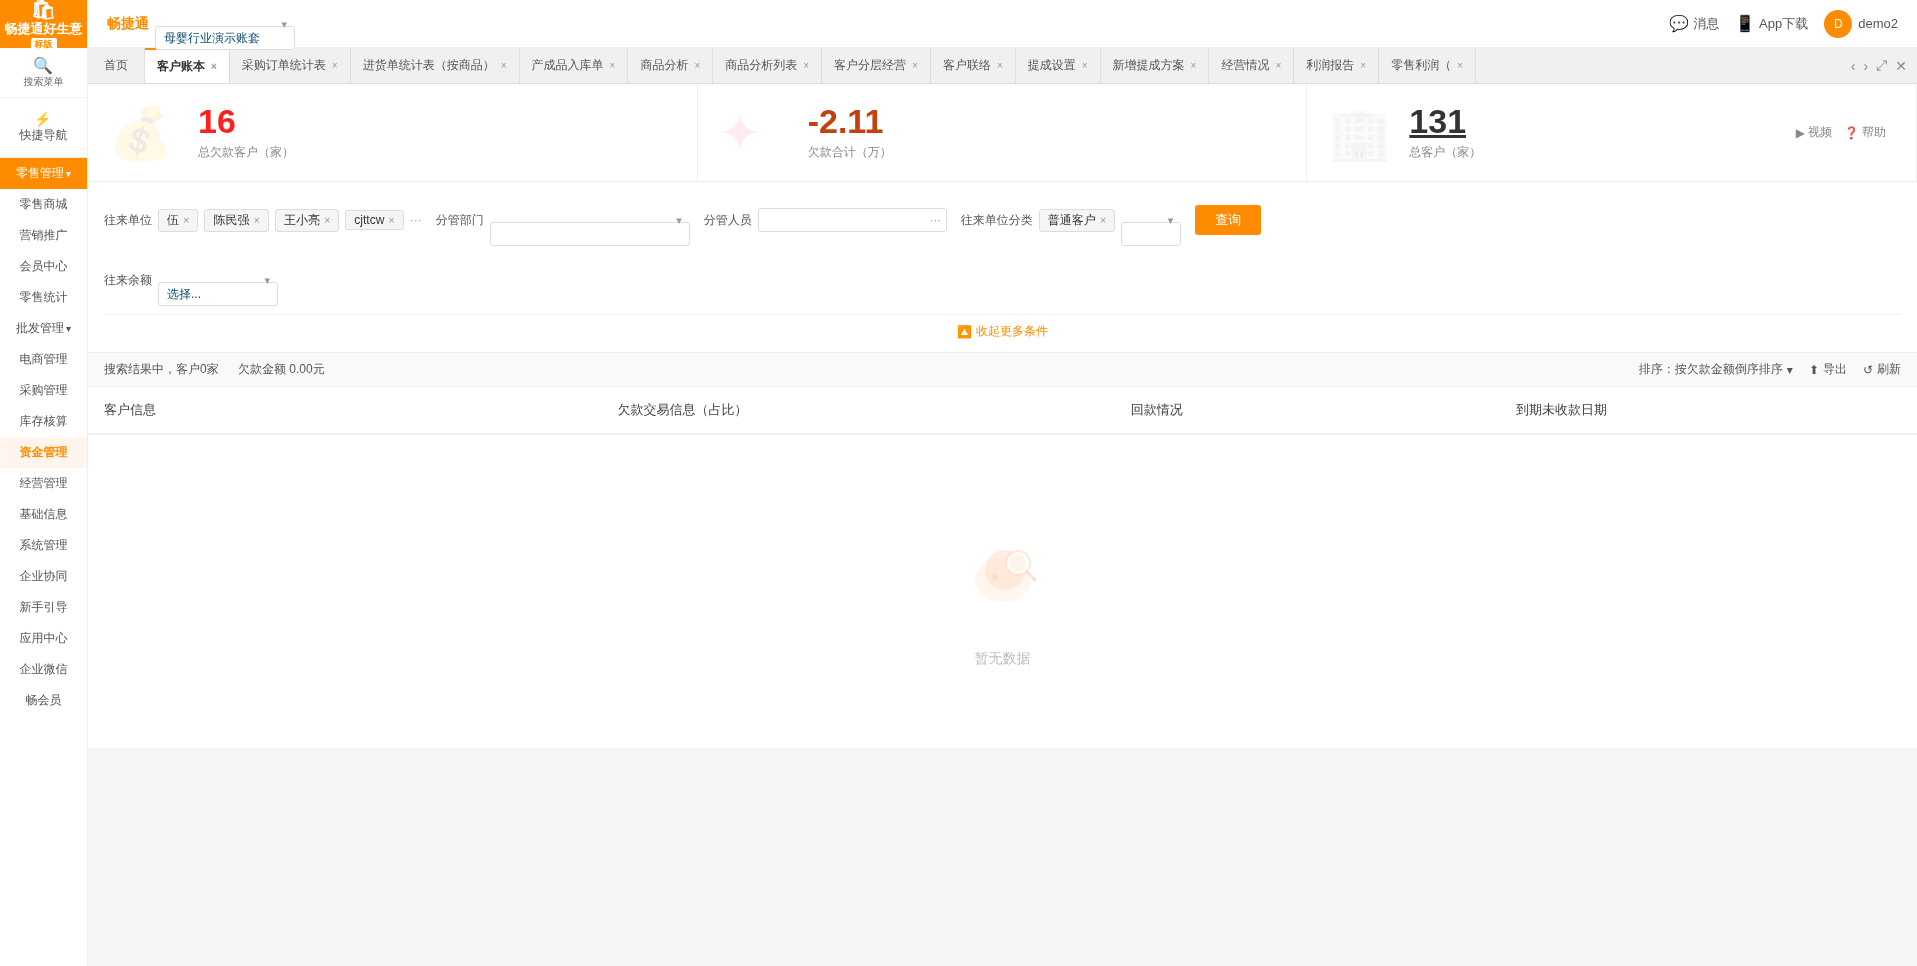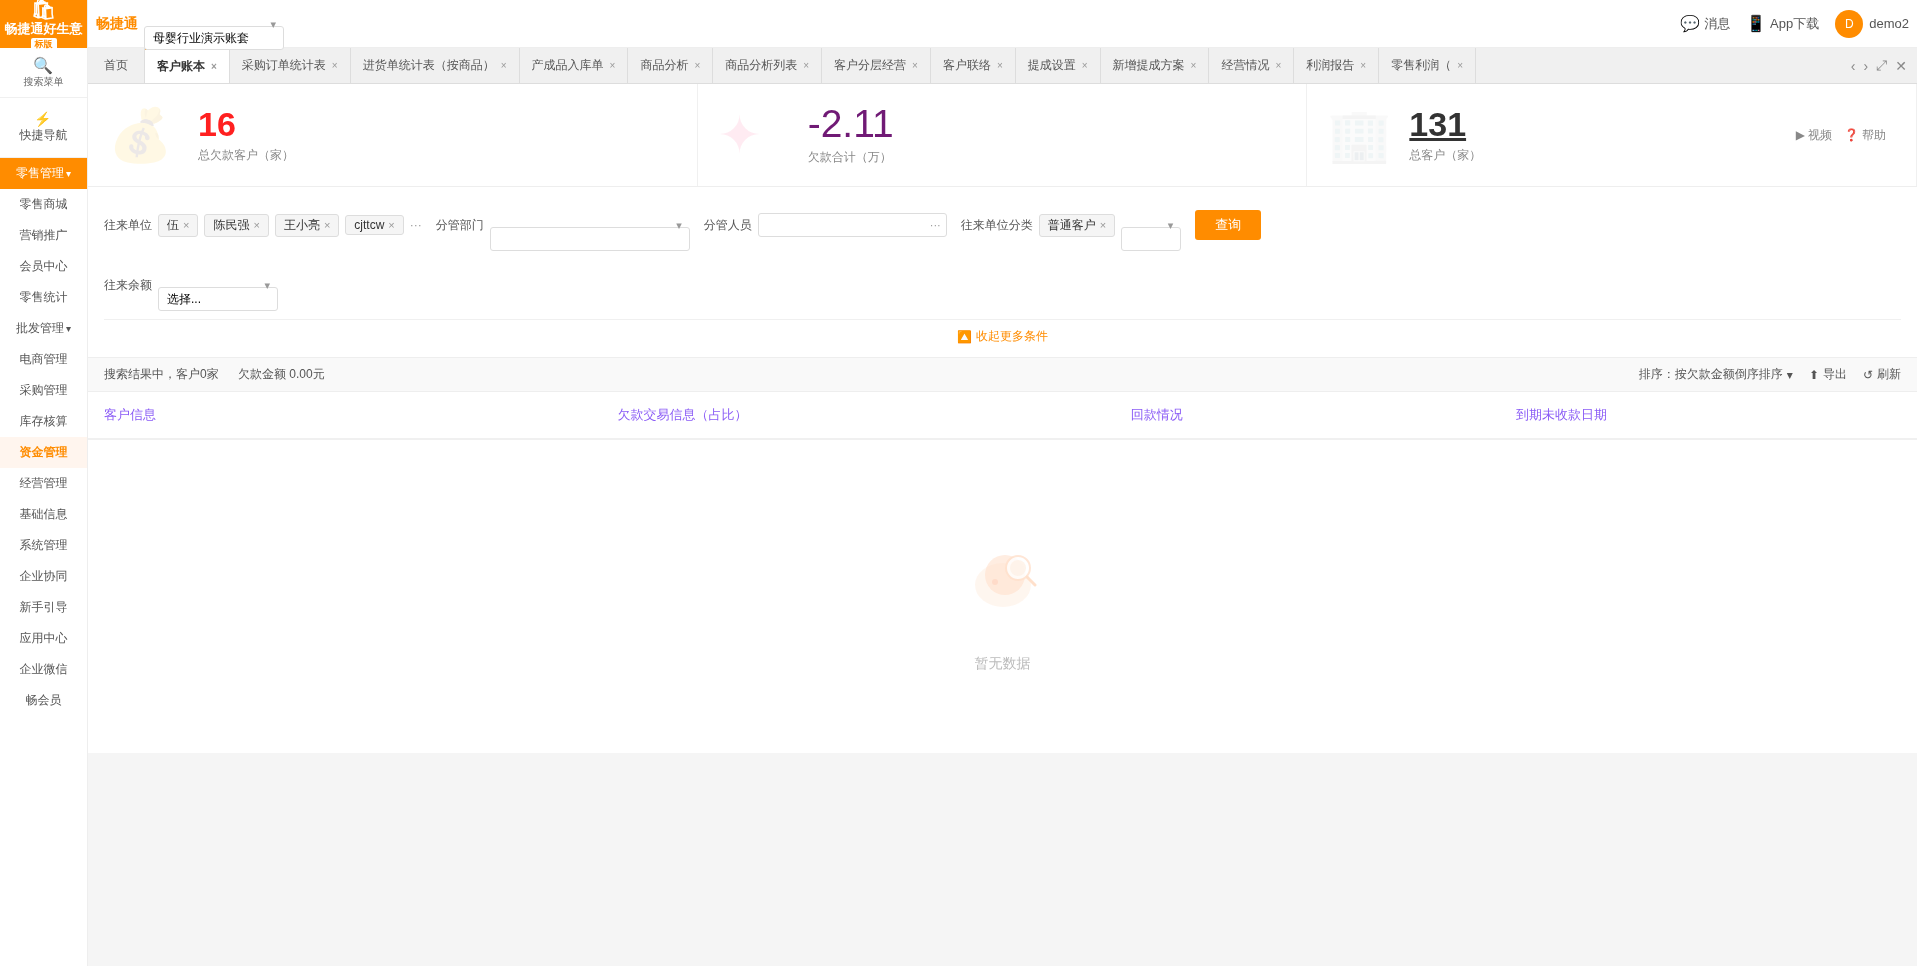--- a/index.html
+++ b/index.html
@@ -13,21 +13,21 @@
     .sidebar-nav { padding: 6px 0; border-bottom: 1px solid #f0f0f0; }
     .sidebar-item { padding: 7px 4px; text-align: center; cursor: pointer; color: #555; font-size: 12px; }
     .sidebar-item.active { background: #ff8c00; color: #fff; }
     .sidebar-item.has-sub { display: flex; align-items: center; justify-content: center; gap: 2px; }
     .sidebar-item.has-sub::after { content: "▾"; font-size: 10px; }
 
     
     .main { flex: 1; display: flex; flex-direction: column; overflow: hidden; }
 
     
-    .topbar { height: 48px; background: #fff; display: flex; align-items: center; padding: 0 8px; border-bottom: 1px solid #eee; gap: 16px; }
+    .topbar { height: 48px; background: #fff; display: flex; align-items: center; padding: 0 19px; border-bottom: 1px solid #eee; gap: 16px; }
     .topbar-logo-area { display: flex; align-items: center; gap: 6px; color: #666; font-size: 13px; }
     .topbar-logo-area select { border: none; background: transparent; font-size: 13px; color: #333; cursor: pointer; outline: none; }
     .topbar-right { margin-left: auto; display: flex; align-items: center; gap: 16px; color: #555; font-size: 13px; }
     .topbar-right .msg { display: flex; align-items: center; gap: 4px; cursor: pointer; }
     .topbar-right .app { display: flex; align-items: center; gap: 4px; cursor: pointer; }
     .topbar-right .user { display: flex; align-items: center; gap: 6px; cursor: pointer; }
     .avatar { width: 28px; height: 28px; border-radius: 50%; background: #ff8c00; color: #fff; display: flex; align-items: center; justify-content: center; font-size: 12px; }
 
     
     .tabbar { height: 36px; background: #f0f0f0; display: flex; align-items: center; border-bottom: 1px solid #ddd; overflow-x: auto; }
@@ -54,38 +54,38 @@
 
     
     .filter-area { background: #fff; padding: 12px 16px; border-bottom: 1px solid #eee; }
     .filter-row { display: flex; align-items: center; gap: 6px; flex-wrap: wrap; margin-bottom: 8px; }
     .filter-label { color: #555; font-size: 12px; white-space: nowrap; }
     .filter-tags { display: flex; align-items: center; gap: 6px; flex-wrap: wrap; }
     .filter-tag { display: flex; align-items: center; gap: 4px; background: #f5f5f5; border: 1px solid #ddd; border-radius: 3px; padding: 2px 8px; font-size: 12px; color: #333; }
     .filter-tag .tag-close { cursor: pointer; color: #999; font-size: 11px; }
     .more-tags { color: #999; font-size: 12px; cursor: pointer; }
     .select-wrapper { position: relative; display: inline-block; }
-    .select-wrapper select { min-width: 140px; padding: 4px 24px 4px 8px; border: 1px solid #ddd; border-radius: 3px; font-size: 12px; color: #000000; background: #fff; appearance: none; cursor: pointer; outline: none; margin-top: 28px; }
+    .select-wrapper select { min-width: 140px; padding: 4px 24px 4px 8px; border: 1px solid #ddd; border-radius: 3px; font-size: 12px; color: #0c4a6e; background: #fff; appearance: none; cursor: pointer; outline: none; margin-top: 28px; }
     .select-wrapper::after { content: "▾"; position: absolute; right: 8px; top: 50%; transform: translateY(-50%); color: #999; pointer-events: none; font-size: 11px; }
     .filter-input-wrapper { position: relative; display: inline-block; }
     .filter-input-wrapper input { min-width: 160px; padding: 4px 24px 4px 8px; border: 1px solid #ddd; border-radius: 3px; font-size: 12px; color: #555; background: #fff; outline: none; }
     .filter-input-wrapper::after { content: "···"; position: absolute; right: 6px; top: 50%; transform: translateY(-50%); color: #999; font-size: 11px; pointer-events: none; }
     .query-btn { background: #ff8c00; color: #fff; border: none; border-radius: 3px; padding: 6px 20px; font-size: 13px; cursor: pointer; }
     .collapse-btn { color: #ff8c00; cursor: pointer; font-size: 12px; display: flex; align-items: center; gap: 4px; }
 
     
     .results-bar { background: #f9f9f9; padding: 8px 16px; display: flex; align-items: center; justify-content: space-between; border-bottom: 1px solid #eee; }
     .results-info { font-size: 12px; color: #555; }
     .results-actions { display: flex; align-items: center; gap: 16px; font-size: 12px; color: #555; }
     .results-actions .action-link { display: flex; align-items: center; gap: 4px; cursor: pointer; color: #555; }
     .sort-select { display: flex; align-items: center; gap: 4px; }
 
     
     .table-container { background: #fff; }
-    .table-header { display: grid; grid-template-columns: 2fr 2fr 1.5fr 1.5fr; padding: 10px 16px; border-bottom: 2px solid #f0f0f0; color: #8b5cf6; font-size: 13px; font-weight: 500; }
+    .table-header { display: grid; grid-template-columns: 2fr 2fr 1.5fr 1.5fr; padding: 10px 16px; border-bottom: 2px solid #f0f0f0; color: #404040; font-size: 13px; font-weight: 500; }
     .table-header div { padding: 4px 0; }
 
     
     .empty-state { display: flex; flex-direction: column; align-items: center; justify-content: space-between; padding: 80px 20px; color: #ccc; }
     .empty-icon { font-size: 80px; margin-bottom: 16px; opacity: 0.4; }
     .empty-text { font-size: 14px; color: #bbb; }
 
     
     .content::-webkit-scrollbar { width: 6px; }
     .content::-webkit-scrollbar-track { background: #f1f1f1; }
@@ -270,21 +270,21 @@
         <div style="position:absolute;left:20px;top:50%;transform:translateY(-50%);font-size:52px;opacity:0.12;color:#ff8c00;">💰</div>
         <div class="stat-info" style="margin-left:80px;">
           <div class="stat-value" style="color:#ff2020;font-size:34px;font-weight:bold;">16</div>
           <div class="stat-label">总欠款客户（家）</div>
         </div>
       </div>
 
       <div class="stat-card" style="position:relative;overflow:hidden;">
         <div style="position:absolute;left:20px;top:50%;transform:translateY(-50%);font-size:52px;opacity:0.12;color:#ff6699;">✦</div>
         <div class="stat-info" style="margin-left:80px;">
-          <div class="stat-value negative" style="color:#701a75;font-size:39px;font-weight:normal;">-2.11</div>
+          <div class="stat-value negative" style="color:#c2410c;font-size:34px;font-weight:bold;">-2.11</div>
           <div class="stat-label">欠款合计（万）</div>
         </div>
       </div>
 
       <div class="stat-card" style="position:relative;overflow:hidden;">
         <div style="position:absolute;left:20px;top:50%;transform:translateY(-50%);font-size:52px;opacity:0.1;color:#aaccee;">🏢</div>
         <div class="stat-info" style="margin-left:72px;">
           <div class="stat-value dark" style="color:#333;font-size:34px;font-weight:bold;text-decoration:underline;">131</div>
           <div class="stat-label">总客户（家）</div>
         </div>

